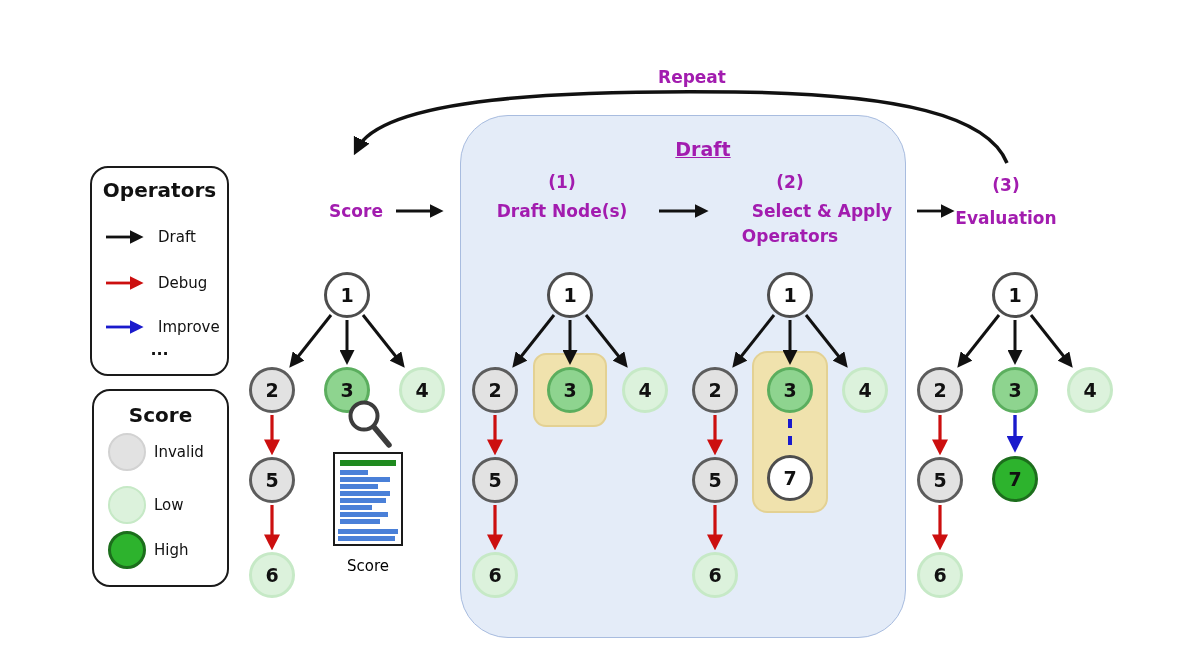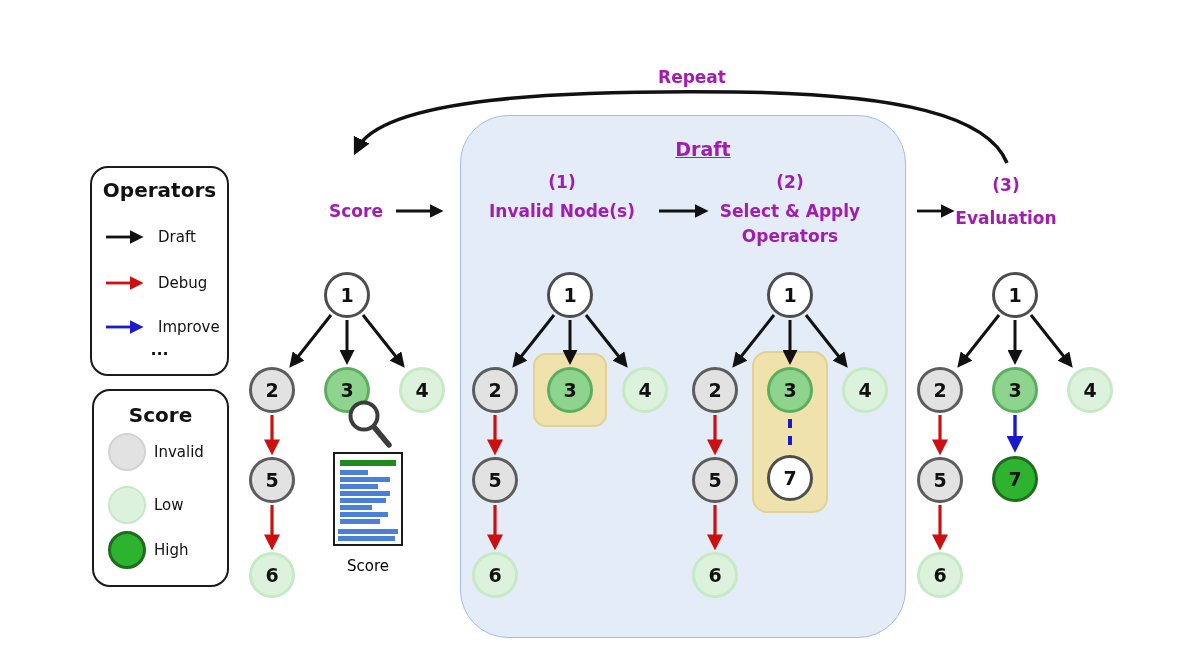--- a/index.html
+++ b/index.html
@@ -207,23 +207,23 @@
       <rect x="3" y="75" width="60" height="5" fill="#4a80d8"></rect>
       <rect x="3" y="82" width="57" height="5" fill="#4a80d8"></rect>
     </svg>
   </div>
   <div class="code-label">Score</div>
 
   <div class="lbl b17" style="left:692px;top:67px">Repeat</div>
   <div class="lbl b17" style="left:356px;top:201px">Score</div>
   <div class="lbl b19 search-title" style="left:703px;top:138px">Draft</div>
   <div class="lbl b17" style="left:562px;top:172px">(1)</div>
-  <div class="lbl b17" style="left:562px;top:201px">Invalid Node(s)</div>
+  <div class="lbl b17" style="left:562px;top:201px">Draft Node(s)</div>
   <div class="lbl b17" style="left:790px;top:172px">(2)</div>
-  <div class="lbl b17" style="left:790px;top:201px">Select &amp; Apply</div>
+  <div class="lbl b17" style="left:822px;top:201px">Select &amp; Apply</div>
   <div class="lbl b17" style="left:790px;top:226px">Operators</div>
   <div class="lbl b17" style="left:1006px;top:175px">(3)</div>
   <div class="lbl b17" style="left:1006px;top:208px">Evaluation</div>
 
   <div class="legend" id="ops-box">
     <div class="legend-title" style="top:10px">Operators</div>
     <div class="legend-row" style="left:12px;top:60px">
       <svg width="46" height="16" viewBox="0 0 46 16">
         <defs>
             <marker id="mo-b" viewBox="0 0 10 10" refX="6" refY="5" markerWidth="5" markerHeight="5" orient="auto">

